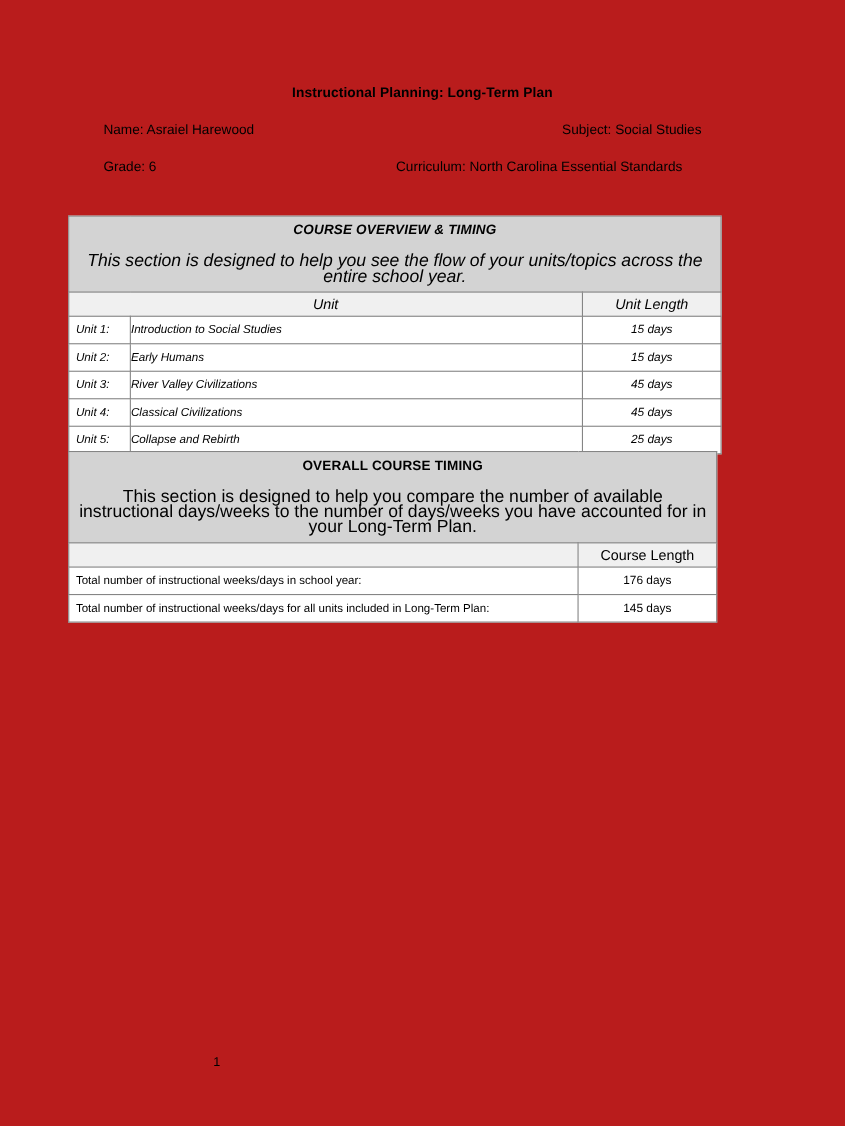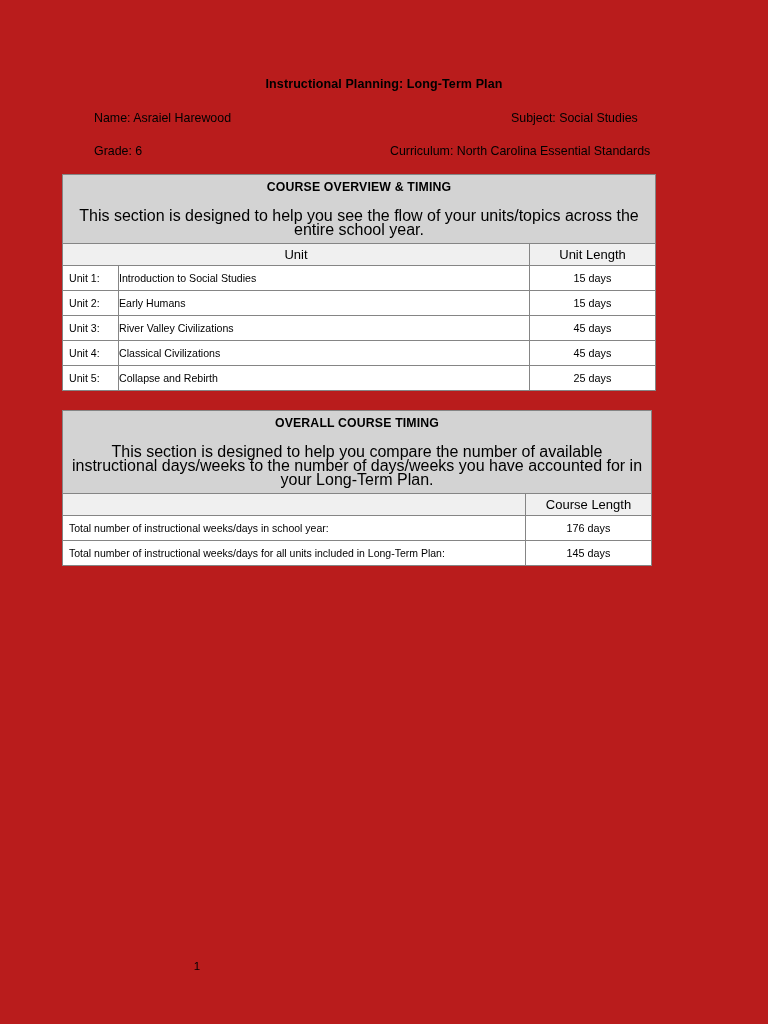--- a/index.html
+++ b/index.html
@@ -50,21 +50,21 @@
     position: absolute;
     left: 0;
     top: 0;
     margin-left: 32px;
   }
   .meta-right {
     position: absolute;
     top: 0;
   }
   .meta-right-subject { left: 449px; }
-  .meta-right-curriculum { left: 328px; text-align: right; }
+  .meta-right-curriculum { left: 298px; text-align: right; }
 
   
   .sect-table {
     position: absolute;
     border-collapse: collapse;
     table-layout: fixed;
     background: #ffffff;
   }
   .sect-table td,
   .sect-table th {
@@ -119,21 +119,21 @@
     text-align: center;
     padding: 6px 4px !important;
   }
   .cell-desc {
     font-size: 10.5px;
     padding: 6px 4px 6px 6px !important;
     margin-top: 24px;
   }
 
   
-  #table-course-overview { left: 62px; top: 174px; width: 594px; }
+  #table-course-overview { left: 62px; top: 196px; width: 594px; font-style: italic; }
   
   #table-overall-timing { left: 62px; top: 410px; width: 589px; }
 
   .page-number {
     position: absolute;
     left: 182px;
     top: 960px;
     width: 30px;
     text-align: center;
     font-size: 11.5px;

